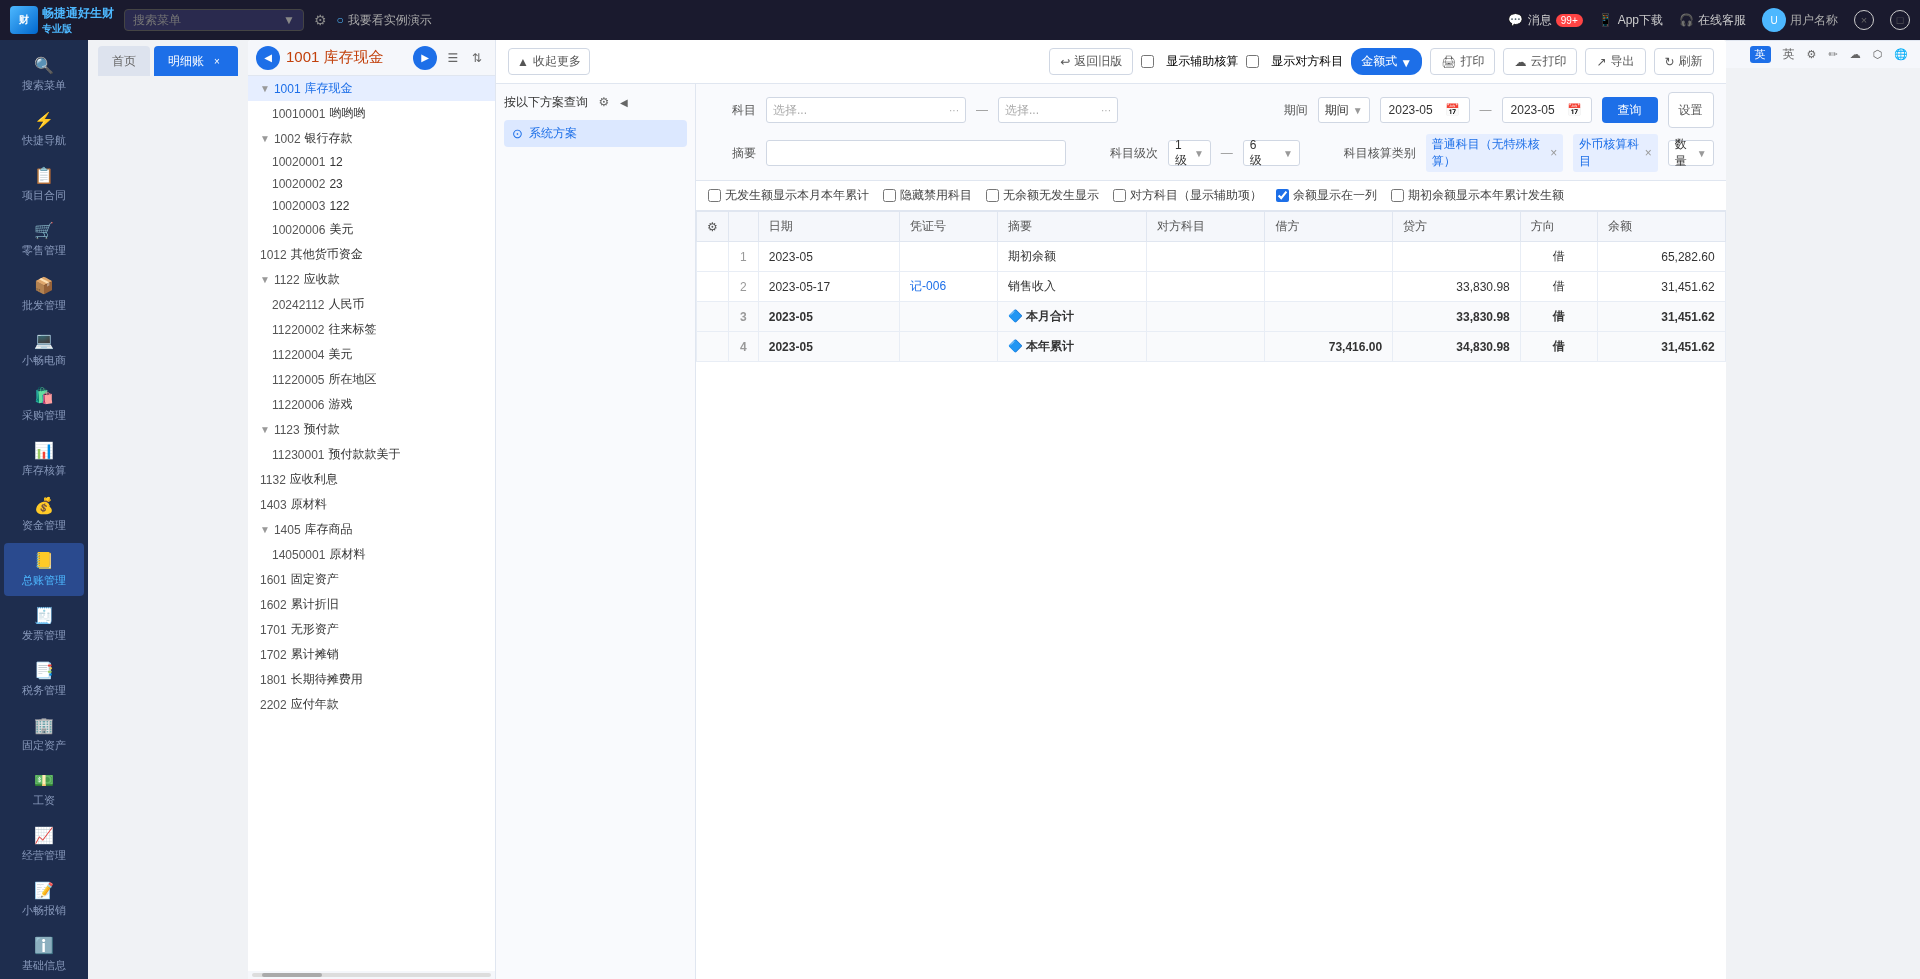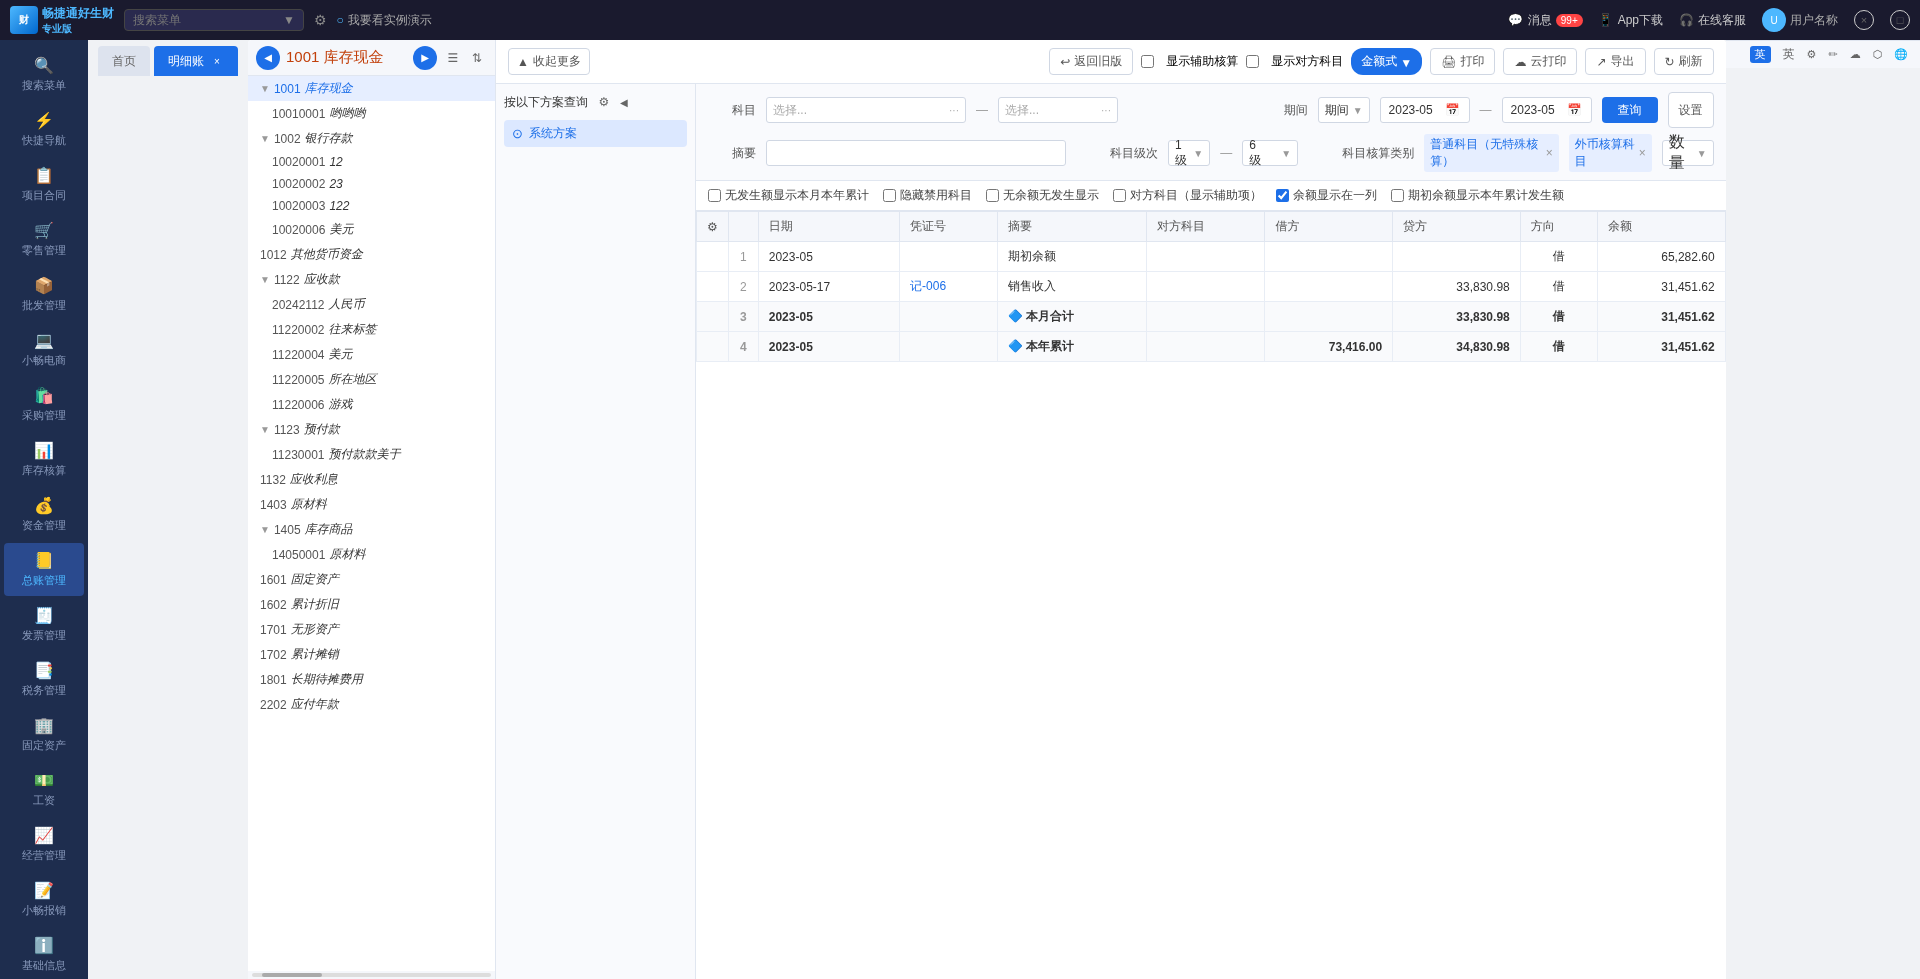--- a/index.html
+++ b/index.html
@@ -46,21 +46,21 @@
     .account-tree-header { height: 36px; background: #f5f7fb; border-bottom: 1px solid #e0e6f0; display: flex; align-items: center; padding: 0 8px; gap: 6px; }
     .account-tree-header .account-label { flex: 1; font-size: 15px; color: #c2410c; font-weight: 500; }
     .account-tree-header-icons { display: flex; gap: 4px; }
     .icon-btn { width: 20px; height: 20px; display: flex; align-items: center; justify-content: center; cursor: pointer; color: #666; border-radius: 2px; }
     .nav-arrow { width: 24px; height: 24px; background: #1d6fe8; border-radius: 50%; display: flex; align-items: center; justify-content: center; color: white; font-size: 10px; cursor: pointer; }
     .account-tree-body { flex: 1; overflow-y: auto; overflow-x: hidden; }
     .account-item { padding: 4px 8px 4px 12px; cursor: pointer; display: flex; align-items: center; gap: 4px; }
     .account-item.selected { background: #e6eeff; color: #1d6fe8; font-weight: 500; }
     .account-item .tri { color: #999; font-size: 10px; cursor: pointer; }
     .account-item .acc-code { color: #555; }
-    .account-item .acc-name { color: #333; font-style: italic; }
+    .account-item .acc-name { color: #333; }
     .account-item.selected .acc-code, .account-item.selected .acc-name { color: #1d6fe8; }
     .account-item.child { padding-left: 24px; }
     .account-tree-scrollbar { height: 8px; background: #f5f7fb; display: flex; align-items: center; padding: 0 4px; }
     .account-tree-hscroll { flex: 1; height: 4px; background: #ddd; border-radius: 2px; position: relative; }
     .account-tree-hscroll-thumb { width: 60px; height: 4px; background: #aaa; border-radius: 2px; position: absolute; left: 10px; }
 
     
     .main-panel { flex: 1; display: flex; flex-direction: column; overflow: hidden; }
 
     
@@ -495,21 +495,21 @@
                 <span class="filter-label">科目核算类别</span>
                 <div class="filter-tag">
                   <span>普通科目（无特殊核算）</span>
                   <span class="tag-close">×</span>
                 </div>
                 <div class="filter-tag">
                   <span>外币核算科目</span>
                   <span class="tag-close">×</span>
                 </div>
                 <div style="display:flex;align-items:center;gap:2px;border:1px solid #d0d7e3;border-radius:3px;background:white;padding:2px 6px;height:26px;">
-                  <span style="font-size:16px;color:#333;">数量</span>
+                  <span style="font-size:12px;color:#333;">数量</span>
                   <span style="font-size:10px;color:#999;">▼</span>
                 </div>
               </div>
             </div>
 
             <div class="check-filter-row">
               <label class="check-item">
                 <input type="checkbox" style="">
                 <span>无发生额显示本月本年累计</span>
               </label>

